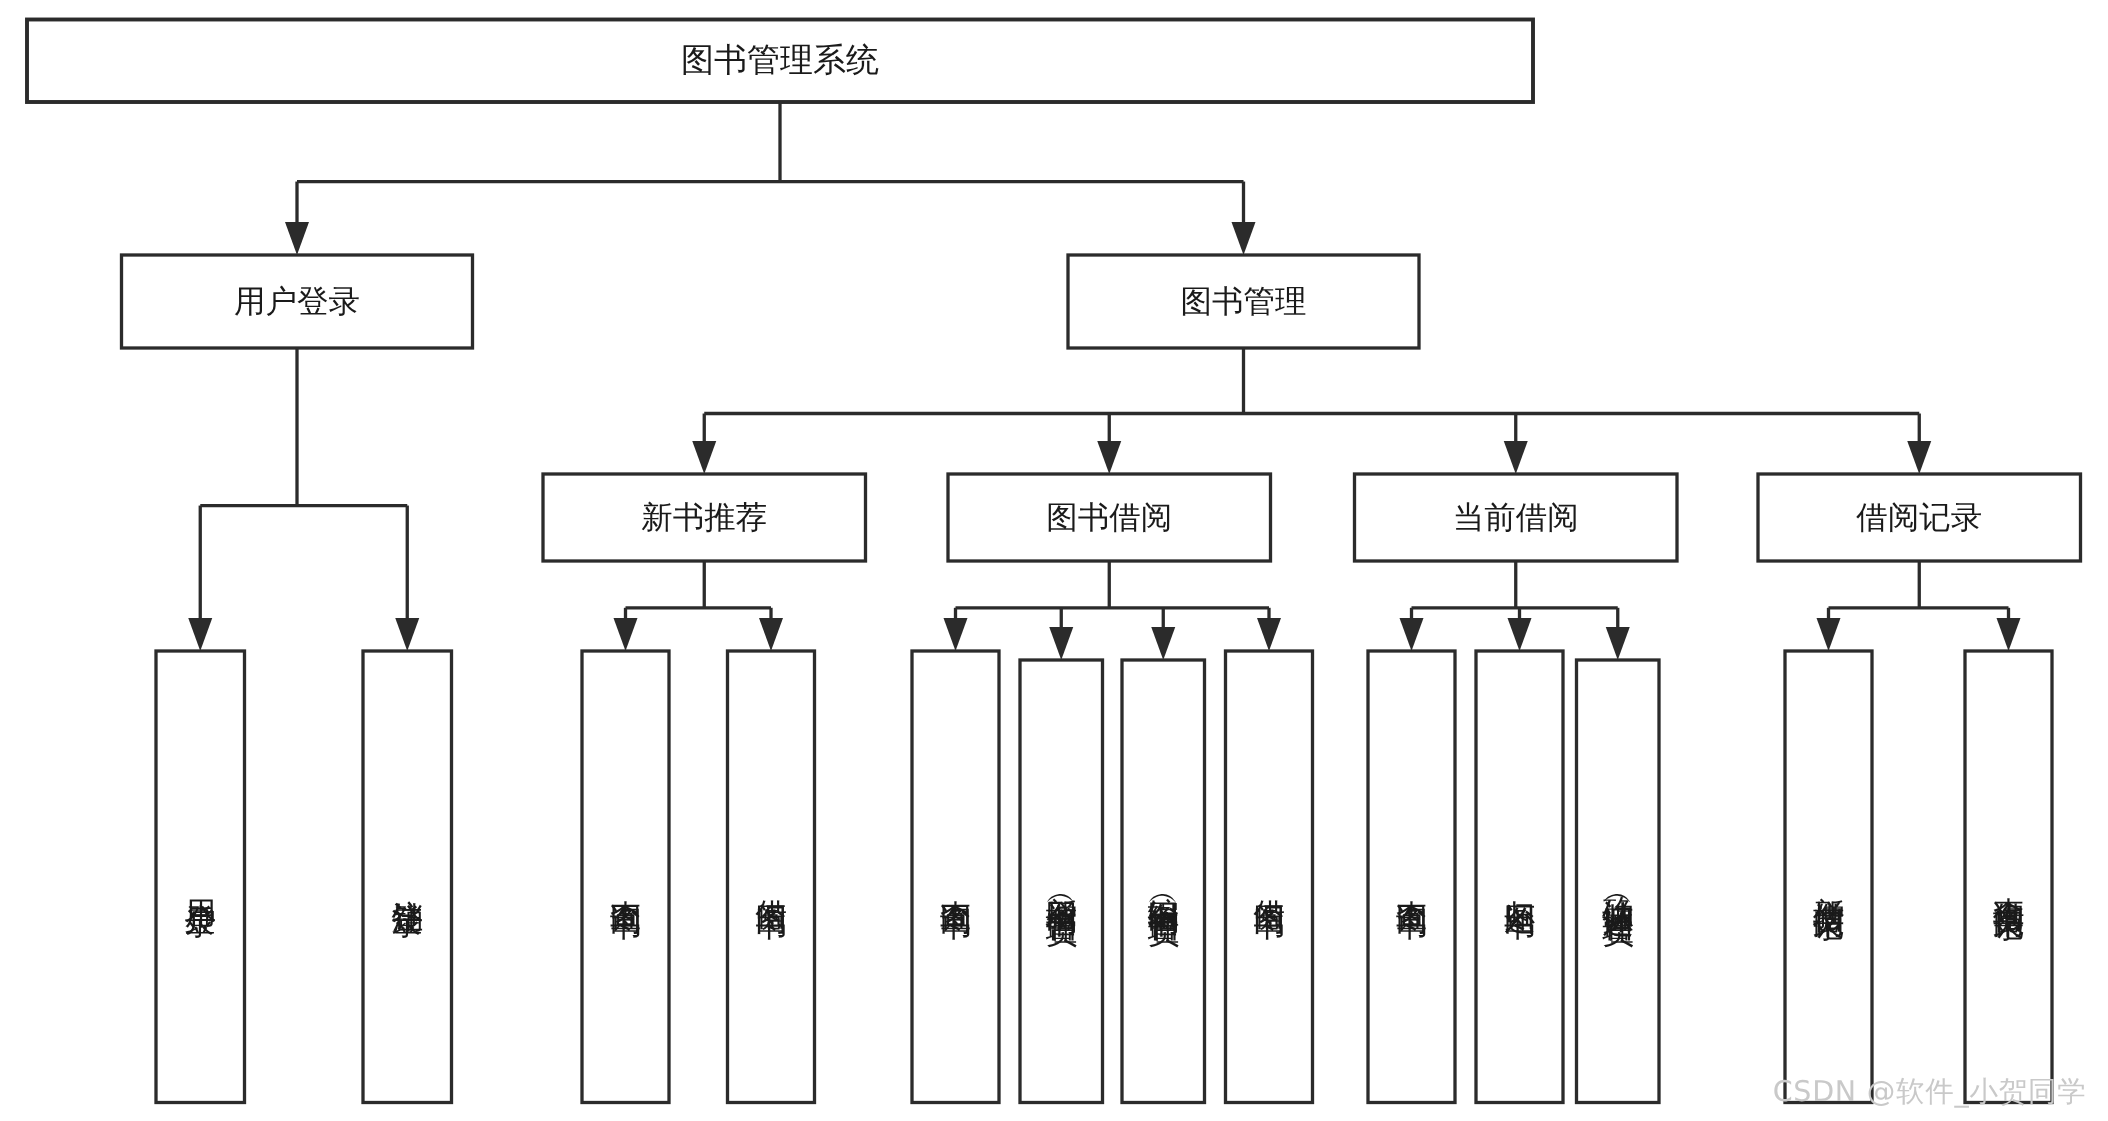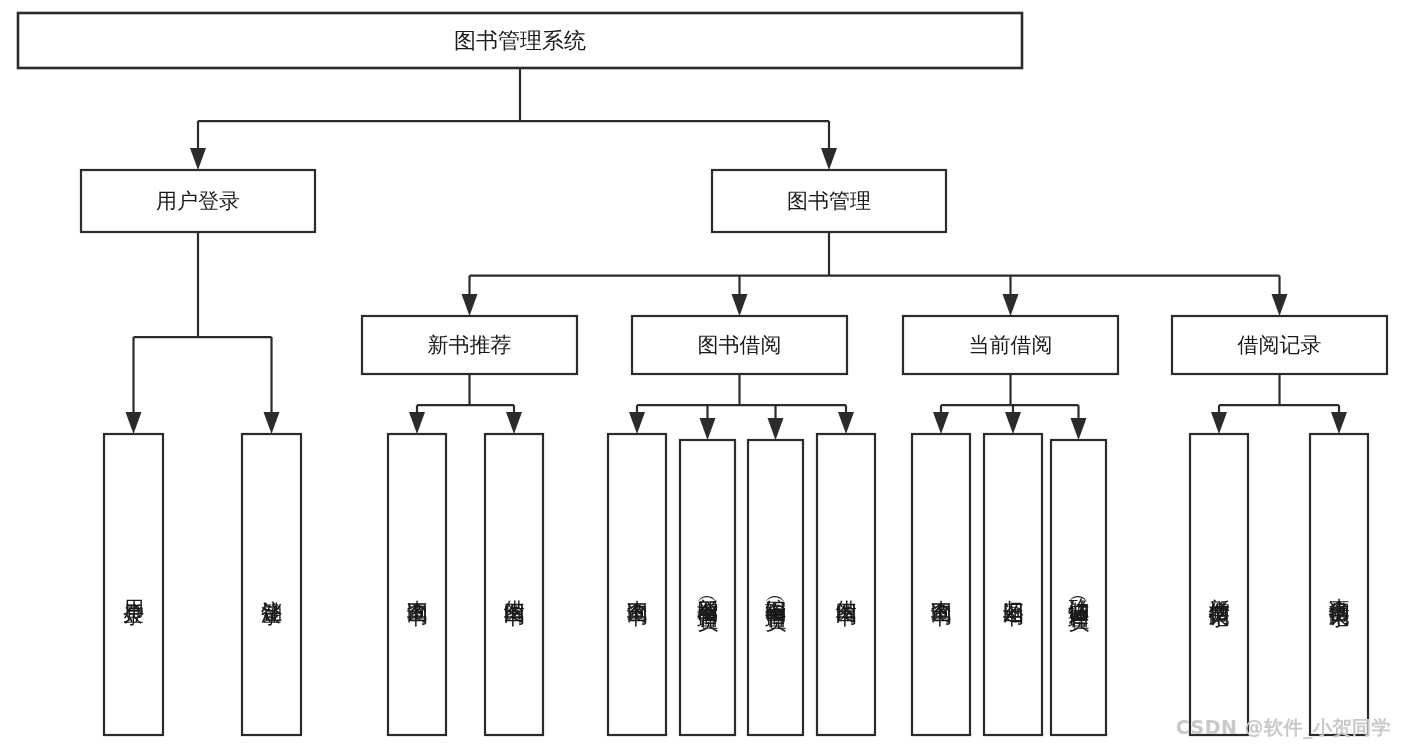--- a/index.html
+++ b/index.html
@@ -73,21 +73,20 @@
   }
   .watermark {
     position: absolute;
     right: 14px;
     bottom: 6px;
     font-family: "DejaVu Sans", "Liberation Sans", sans-serif;
     font-size: 19px;
     color: #c9c9c9;
     letter-spacing: 0.5px;
     user-select: none;
-    font-weight: bold;
   }
 </style>
 </head>
 <body>
 
 <div id="diagram-root">
 
   <svg id="tree-svg" viewBox="0 0 1405 747">
     <g id="edges-layer">
         <path d="M 520 68 L 520 121.03999999999999" class="connector"></path>

